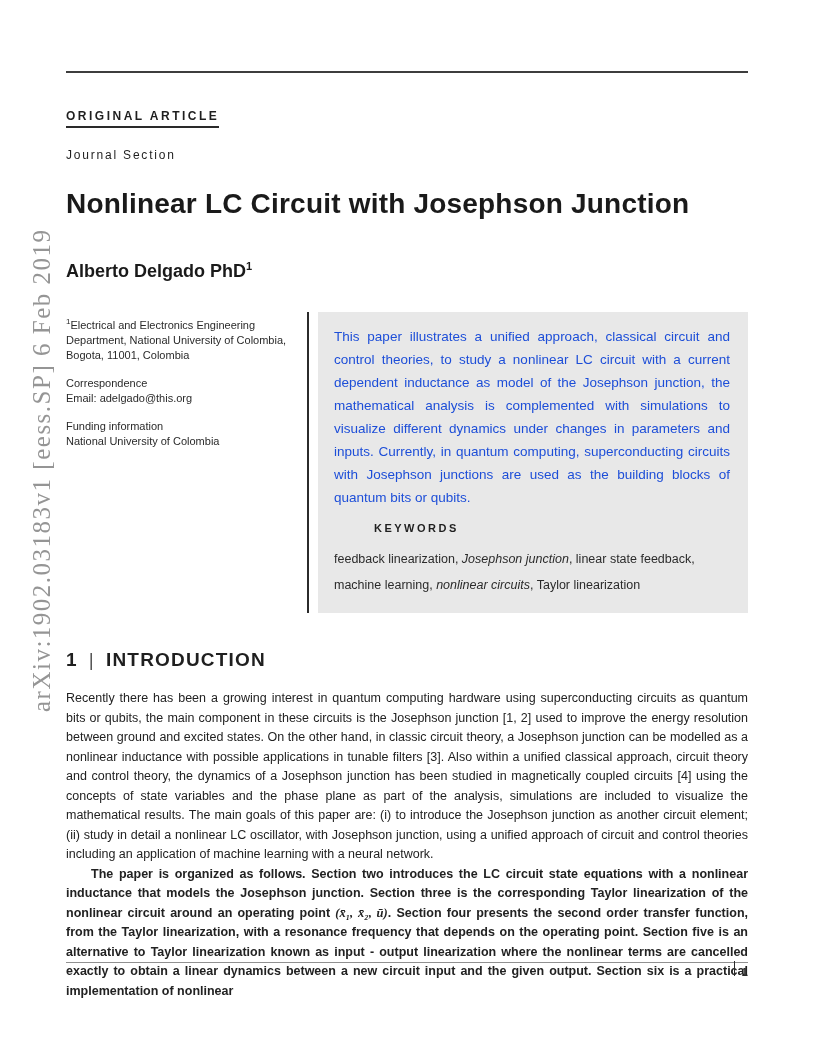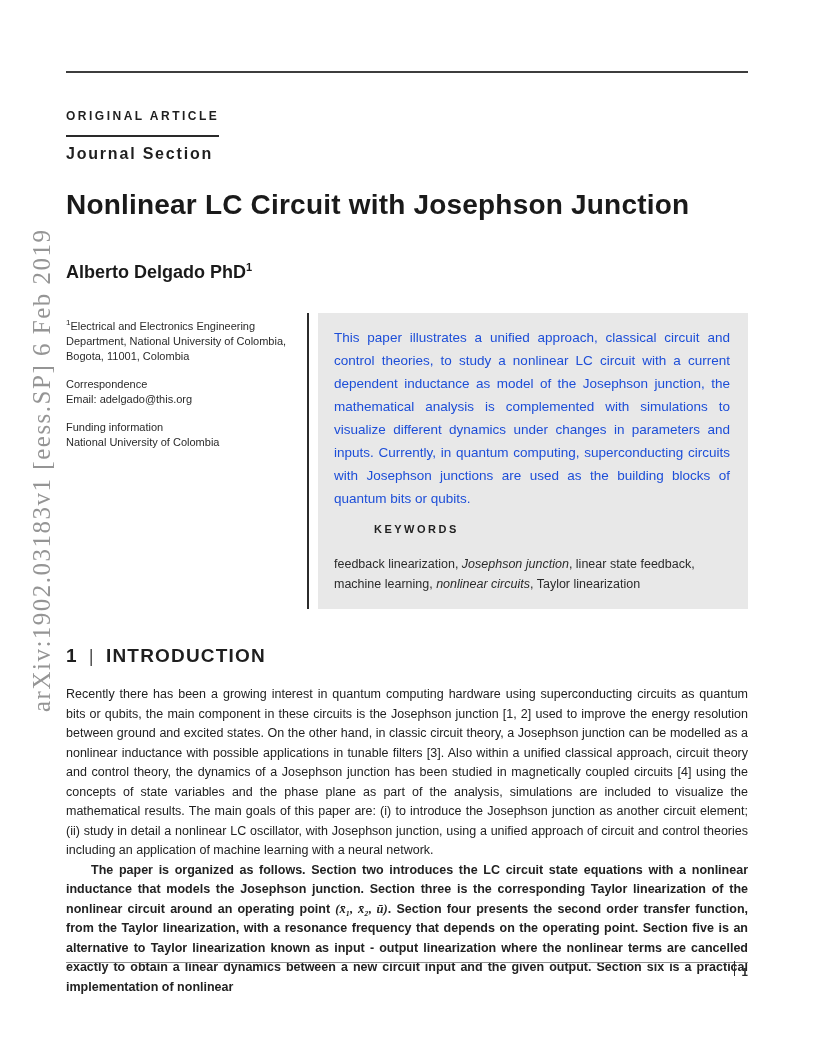--- a/index.html
+++ b/index.html
@@ -27,27 +27,27 @@
   }
   .content { padding: 0 68px 0 66px; }
   .top-rule { margin-top: 71px; border-top: 2px solid #3d3d3d; height: 0; }
   .article-type {
     display: inline-block;
     margin-top: 36px;
     font-size: 12px;
     font-weight: bold;
     letter-spacing: 2.5px;
     color: #1f1f1f;
-    padding-bottom: 12px;
+    padding-bottom: 3px;
     border-bottom: 2px solid #2a2a2a;
   }
   .journal-section {
-    margin-top: 8px;
-    font-size: 16px;
-    font-weight: bold;
+    margin-top: 20px;
+    font-size: 12px;
+    font-weight: normal;
     letter-spacing: 1.8px;
     color: #1f1f1f;
   }
   .paper-title {
     margin-top: 26px;
     font-size: 28px;
     font-weight: bold;
     letter-spacing: 0.2px;
     color: #1a1a1a;
   }
@@ -86,23 +86,23 @@
   }
   .keywords-heading {
     margin-top: 13px;
     font-size: 11px;
     font-weight: bold;
     letter-spacing: 2.5px;
     color: #1f1f1f;
     padding-left: 40px;
   }
   .keywords-text {
-    margin-top: 19px;
+    margin-top: 12px;
     font-size: 12.5px;
-    line-height: 20px;
+    line-height: 26px;
     color: #2b2b2b;
   }
   .keywords-text .kw-italic { font-style: italic; }
   .section-heading {
     margin-top: 36px;
     font-size: 19px;
     font-weight: bold;
     letter-spacing: 1.2px;
     color: #1f1f1f;
   }

